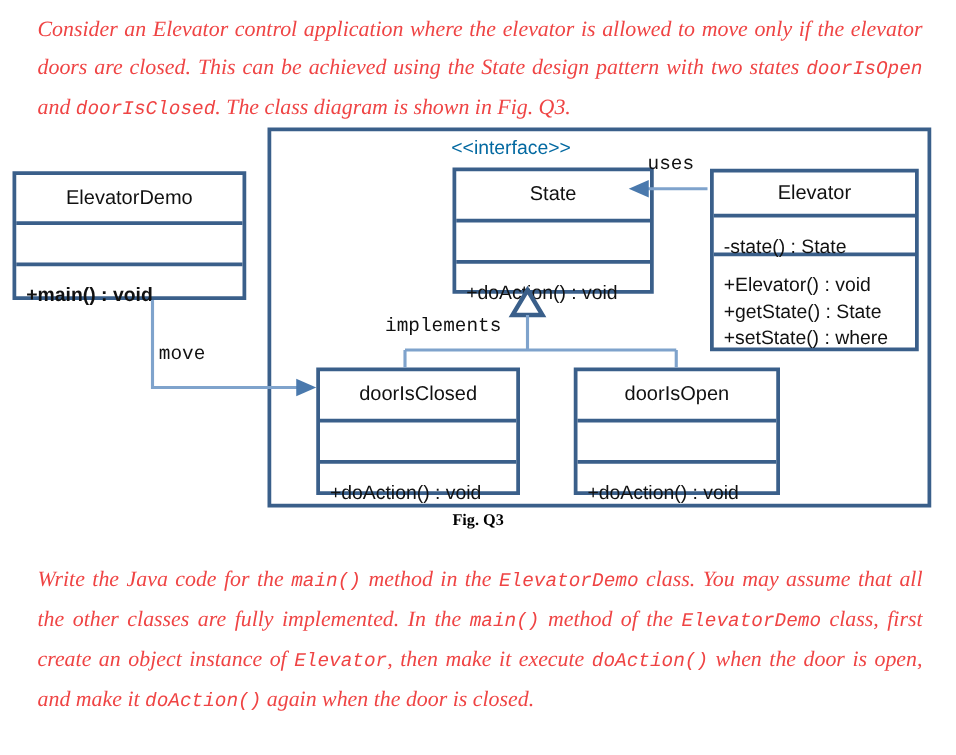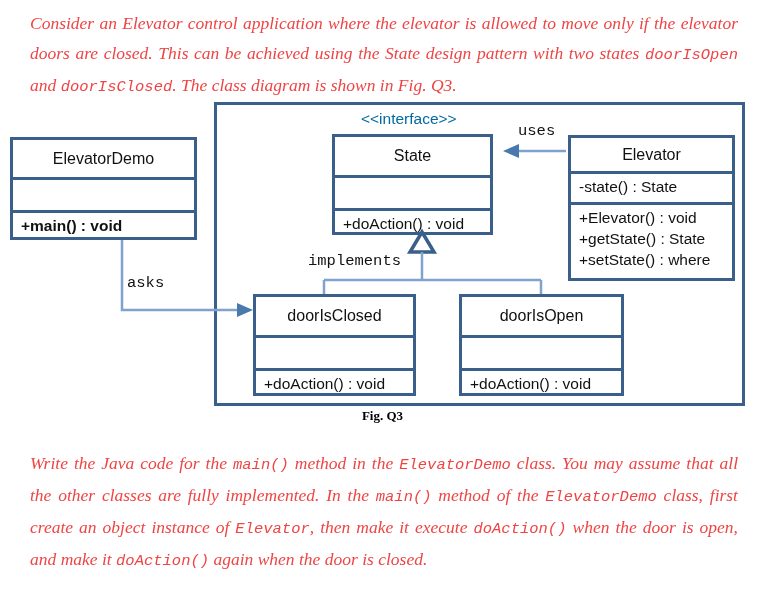--- a/index.html
+++ b/index.html
@@ -62,21 +62,21 @@
     font-size: 15.5px;
   }
   .uml-compartment.name {
     justify-content: center;
     font-size: 16px;
   }
   .uml-compartment.members {
     justify-content: flex-start;
     padding-left: 8px;
     display: block;
-    padding-top: 2px;
+    padding-top: 13px;
   }
   .uml-compartment.members .member-line {
     line-height: 21px;
     white-space: nowrap;
   }
   .divider {
     border-top: 3px solid #3a5f8a;
   }
 
   .stereotype {
@@ -130,21 +130,21 @@
   <div class="uml-compartment name" style="height:37px;">
     <span>ElevatorDemo</span>
   </div>
   <div class="uml-compartment divider" style="height:33px;"></div>
   <div class="uml-compartment members divider" style="height:30px;font-weight:bold;">
     <div class="member-line">+main() : void</div>
   </div>
 </div>
 
 <div class="stereotype" style="left:361px; top:110px;">&lt;&lt;interface&gt;&gt;</div>
-<div class="uml-class" style="left:332px; top:134px; width:161px; height:101px;">
+<div class="uml-class" style="left:362px; top:134px; width:161px; height:101px;">
   <div class="uml-compartment name" style="height:38px;">
     <span>State</span>
   </div>
   <div class="uml-compartment divider" style="height:33px;"></div>
   <div class="uml-compartment members divider" style="height:30px;">
     <div class="member-line">+doAction() : void</div>
   </div>
 </div>
 
 <div class="uml-class" style="left:568px; top:135px; width:167px; height:146px;">
@@ -196,18 +196,18 @@
   <g>
     <polygon points="422,232 434,252 410,252" fill="#ffffff" stroke="#3a5f8a" stroke-width="3.5"></polygon>
     <line x1="422" y1="252" x2="422" y2="280" stroke="#7fa3cc" stroke-width="2.5"></line>
     <line x1="324" y1="280" x2="541" y2="280" stroke="#7fa3cc" stroke-width="2.5"></line>
     <line x1="324" y1="280" x2="324" y2="294" stroke="#7fa3cc" stroke-width="2.5"></line>
     <line x1="541" y1="280" x2="541" y2="294" stroke="#7fa3cc" stroke-width="2.5"></line>
   </g>
 </svg>
 
 <div class="conn-label" style="left:518px; top:122px;">uses</div>
-<div class="conn-label" style="left:127px; top:274px;">asks</div>
+<div class="conn-label" style="left:127px; top:274px;">move</div>
 <div class="conn-label" style="left:308px; top:252px;">implements</div>
 
 <div id="figure-caption">Fig. Q3</div>
 
 <div class="prose" id="task-paragraph"><span>Write the Java code for the </span><span class="mono">main()</span><span> method in the </span><span class="mono">ElevatorDemo</span><span> class. You may assume that all the other classes are fully implemented. In the </span><span class="mono">main()</span><span> method of the </span><span class="mono">ElevatorDemo</span><span> class, first create an object instance of </span><span class="mono">Elevator</span><span>, then make it execute </span><span class="mono">doAction()</span><span> when the door is open, and make it </span><span class="mono">doAction()</span><span> again when the door is closed.</span></div>
 
 </body></html>

